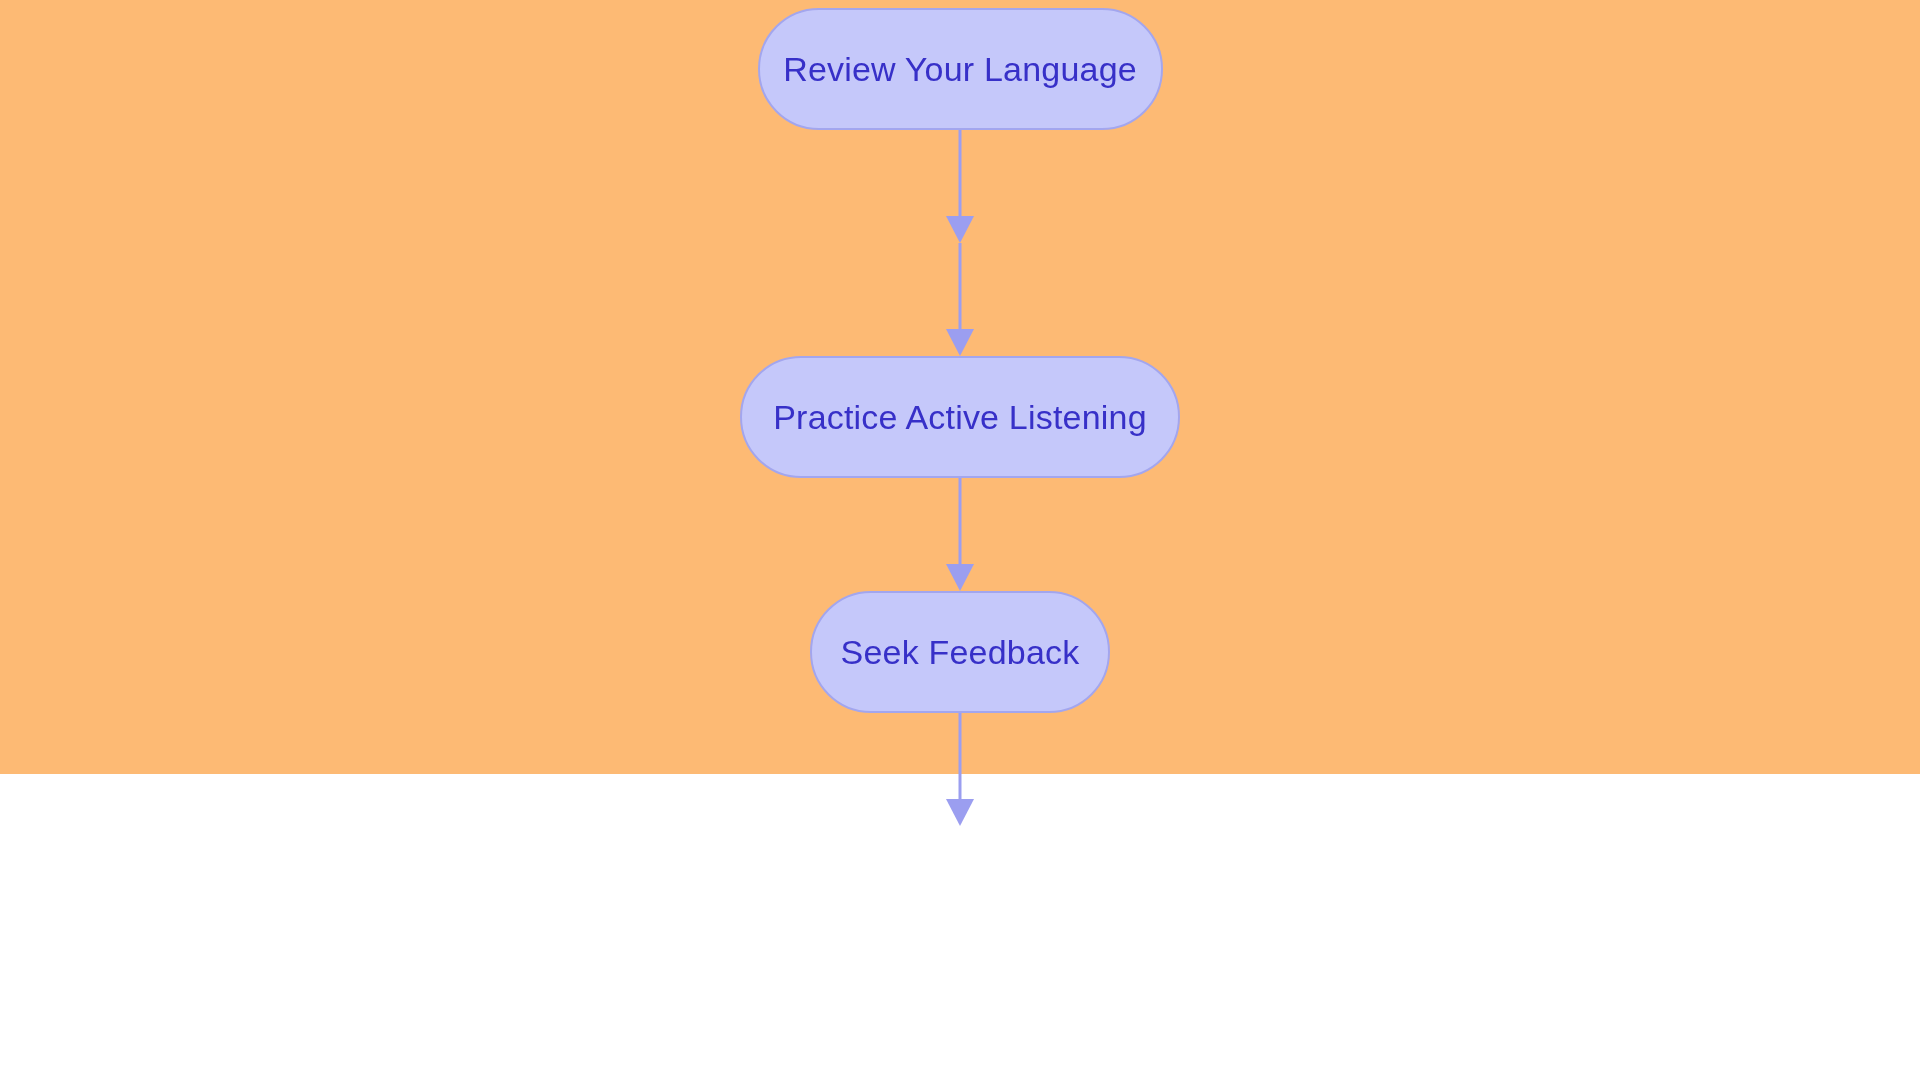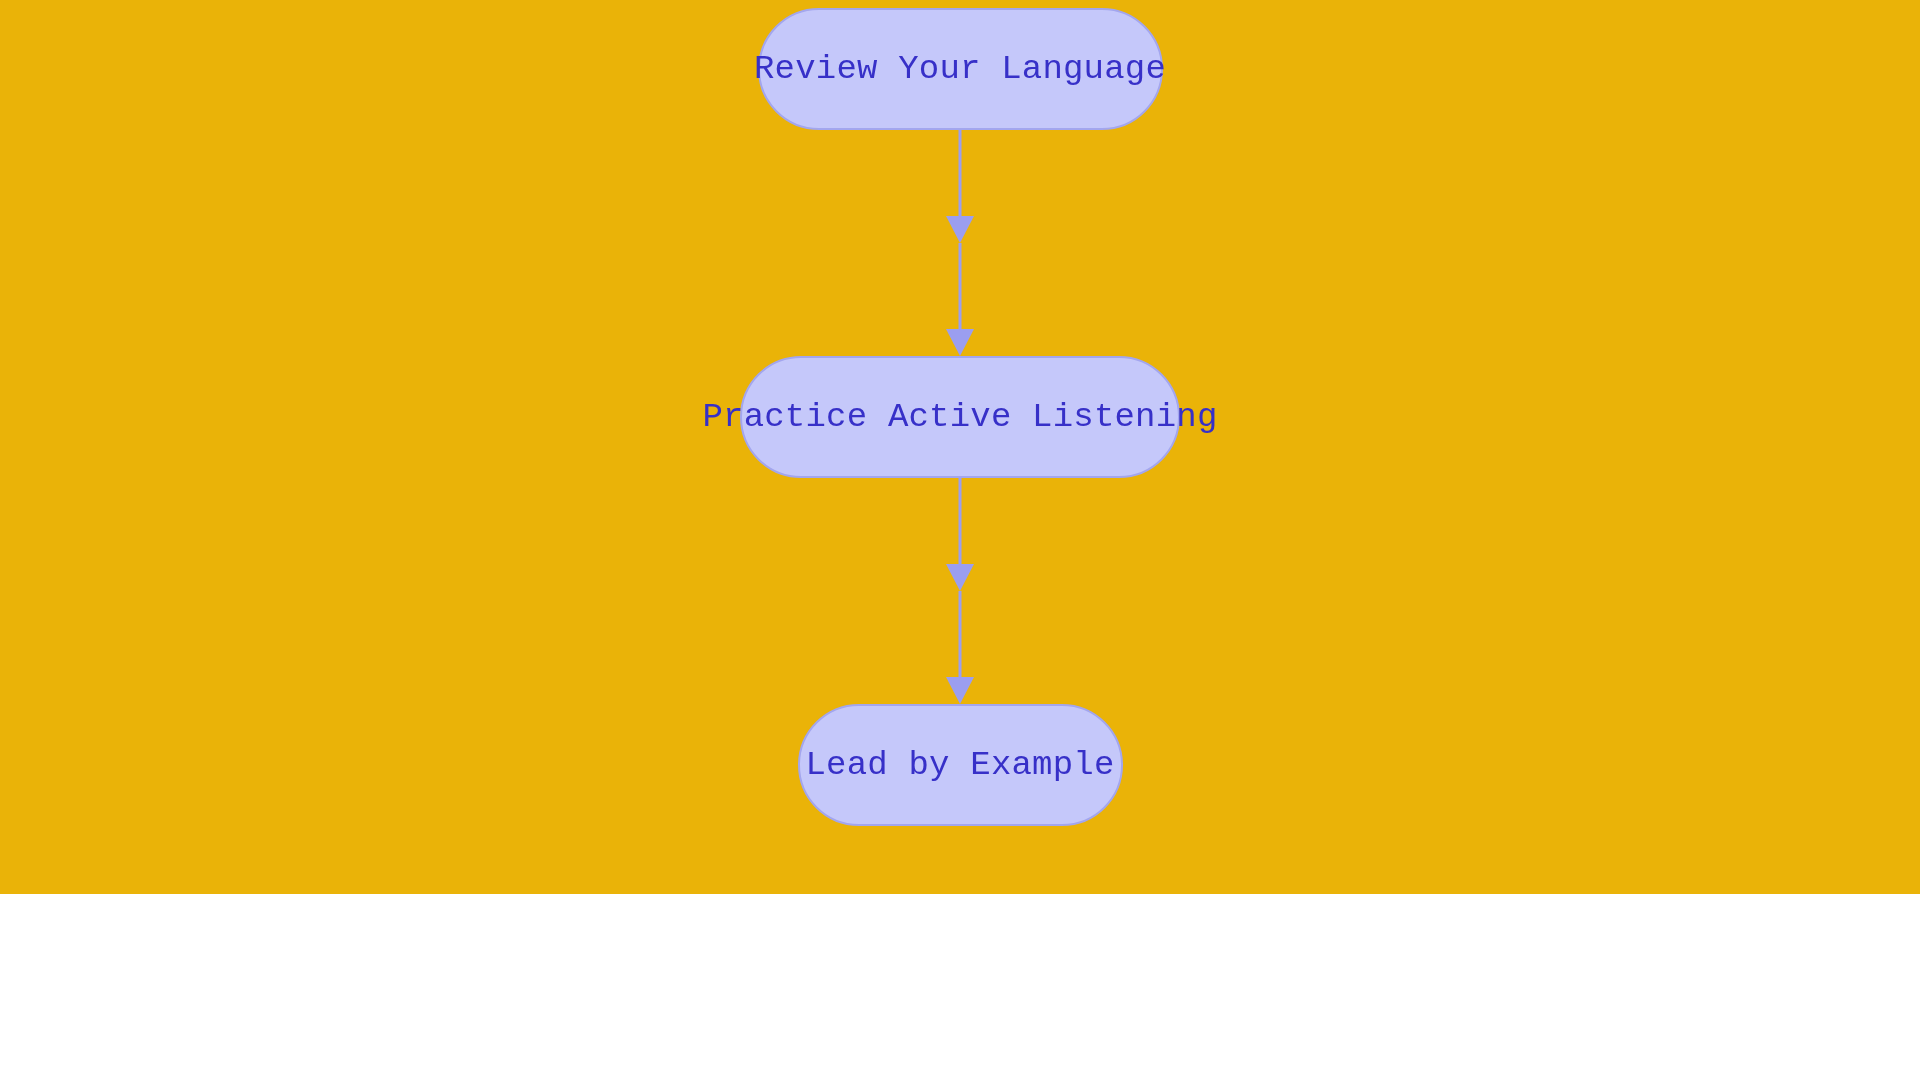--- a/index.html
+++ b/index.html
@@ -11,23 +11,22 @@
   body {
     width: 1920px;
     height: 1083px;
     font-family: "Liberation Sans", sans-serif;
     overflow: hidden;
   }
 
   #flowchart-canvas {
     position: relative;
     width: 1920px;
-    height: 894px;
-    background: #eab308;
-    font-family: Liberation Mono, monospace;
+    height: 774px;
+    background: #fdba74;
   }
 
   .flow-column {
     position: absolute;
     left: 0;
     top: 0;
     width: 1920px;
     height: 1083px;
     display: flex;
     flex-direction: column;
@@ -112,26 +111,26 @@
       <span class="node-label">Practice Active Listening</span>
     </div>
 
     <div class="connector">
       <svg width="40" height="113" viewBox="0 0 40 113" aria-hidden="true">
         <line x1="20" y1="0" x2="20" y2="92" stroke="#9b9ef0" stroke-width="3"></line>
         <polygon points="20,113 6,86 34,86" fill="#9b9ef0"></polygon>
       </svg>
     </div>
 
+    <div class="node node-w-300">
+      <span class="node-label">Seek Feedback</span>
+    </div>
 
     <div class="connector">
       <svg width="40" height="113" viewBox="0 0 40 113" aria-hidden="true">
         <line x1="20" y1="0" x2="20" y2="92" stroke="#9b9ef0" stroke-width="3"></line>
         <polygon points="20,113 6,86 34,86" fill="#9b9ef0"></polygon>
       </svg>
     </div>
 
-    <div class="node node-w-325">
-      <span class="node-label">Lead by Example</span>
-    </div>
 
   </div>
 </div>
 
 </body></html>

